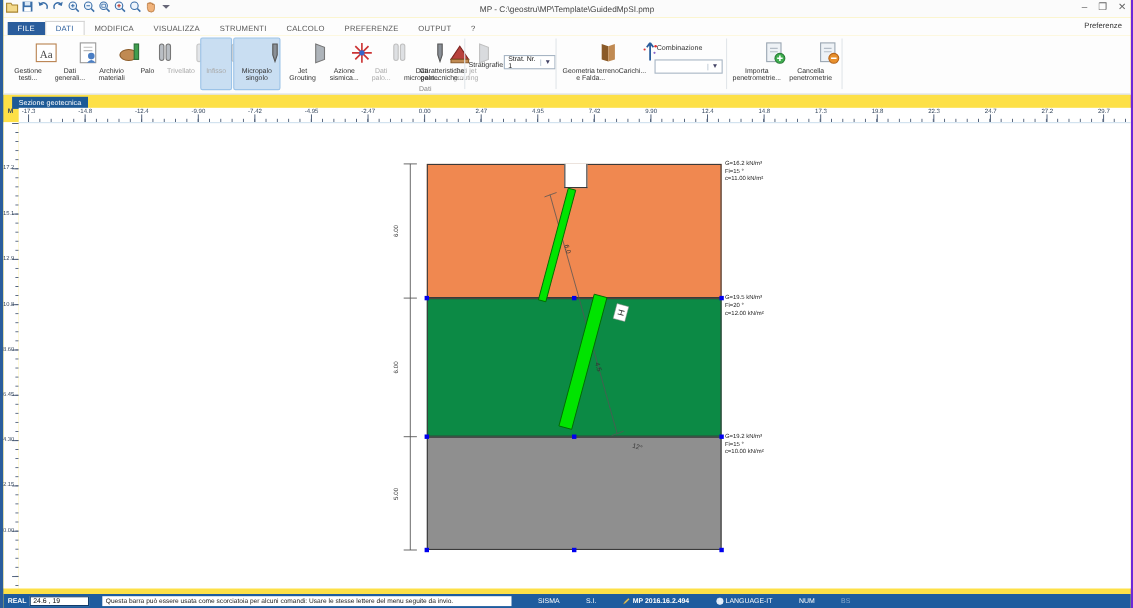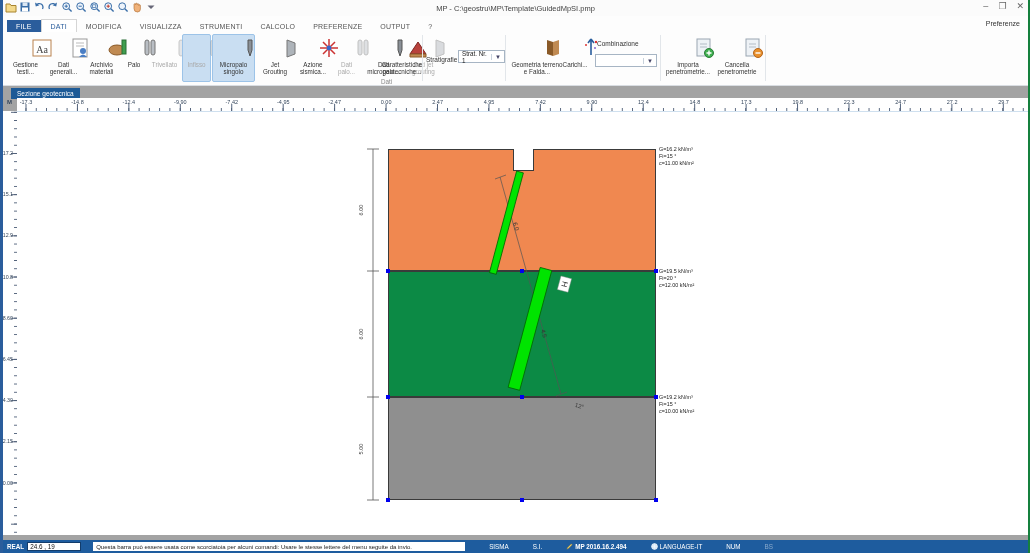--- a/index.html
+++ b/index.html
@@ -1,20 +1,20 @@
 <!DOCTYPE html>
 <html><head>
 <meta charset="utf-8">
 <style>
   * { margin:0; padding:0; box-sizing:border-box; }
   html,body { background:#d8d8d8; }
   #win {
-    position:relative; width:1030px; height:553px; background:#a3a3a3;
+    position:relative; width:1030px; height:553px; background:#fde047;
     font-family:"Liberation Sans", sans-serif; overflow:hidden;
-    border-left:3px solid #2a5d9c; border-right:2px solid #15803d;
+    border-left:3px solid #2a5d9c; border-right:2px solid #6d28d9;
   }
   
   #titlebar { position:absolute; left:0; top:0; right:0; height:16px; background:#fbfbfb; display:flex; align-items:center; }
   #qat { display:flex; align-items:center; gap:2px; padding-left:2px; }
   .qbtn { width:12px; height:12px; display:flex; align-items:center; justify-content:center; cursor:pointer; }
   #win-title { position:absolute; left:0; right:0; text-align:center; font-size:7.5px; color:#444; pointer-events:none; }
   #winctrl { position:absolute; right:4px; top:1px; display:flex; gap:10px; font-size:9px; color:#666; }
   #winctrl span { cursor:pointer; }
   
   #tabs-row { position:absolute; left:0; top:16px; right:0; height:16px; background:#fdfdfd; display:flex; align-items:flex-end; padding-left:4px; }

